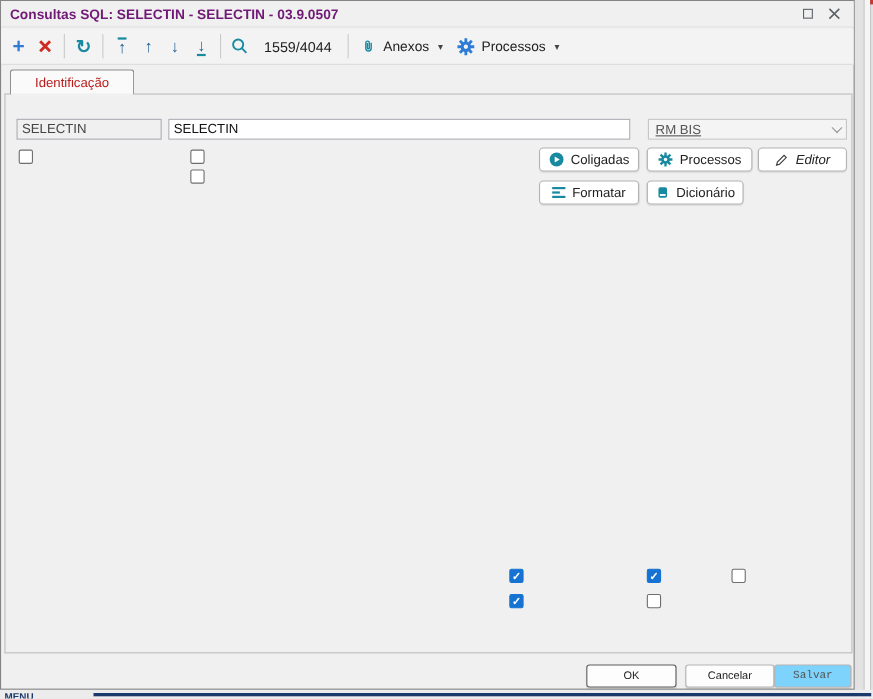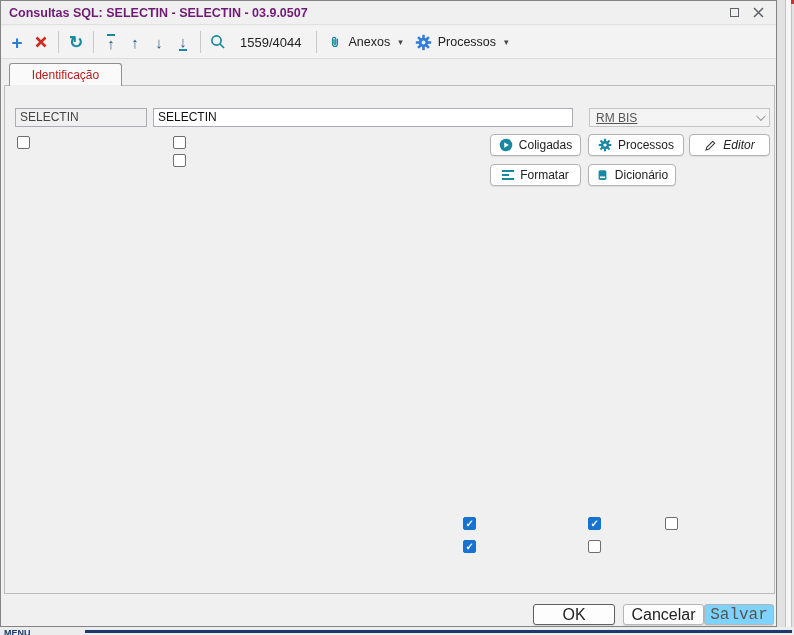--- a/index.html
+++ b/index.html
@@ -85,21 +85,21 @@
   
   #grp-disponivel { position:absolute; left:457px; top:503px; width:283px; height:59px; border:1px solid #c0c0c0; }
   #grp-disponivel .legend { position:absolute; left:9px; top:-8px; background:#f0f0f0; padding:0 5px; font-size:12px; color:#333; }
 
   
   #status-sep { position:absolute; left:4px; top:567px; width:769px; height:1px; background:#cfcfcf; }
   .status-txt { position:absolute; font-size:12px; color:#333; }
   .status-txt.bold { font-weight:bold; color:#111; }
 
   
-  .dlg-btn { position:absolute; top:603px; height:21px; background:#fdfdfd; border:1px solid #b5b5b5; border-radius:3px; font-size:16px; color:#222; display:flex; align-items:center; justify-content:center; box-shadow:0 1px 1px rgba(0,0,0,0.1); }
+  .dlg-btn { position:absolute; top:603px; height:21px; background:#fdfdfd; border:1px solid #b5b5b5; border-radius:3px; font-size:10px; color:#222; display:flex; align-items:center; justify-content:center; box-shadow:0 1px 1px rgba(0,0,0,0.1); }
   .dlg-btn.default { border-color:#5f5f5f; }
   .dlg-btn.muted { background:#7dd3fc; color:#555;font-family:Liberation Mono, monospace; }
 </style>
 </head>
 <body>
 
 <div id="bg-right">
   <div class="white-strip"></div>
   <div class="red-corner"></div>
 </div>

